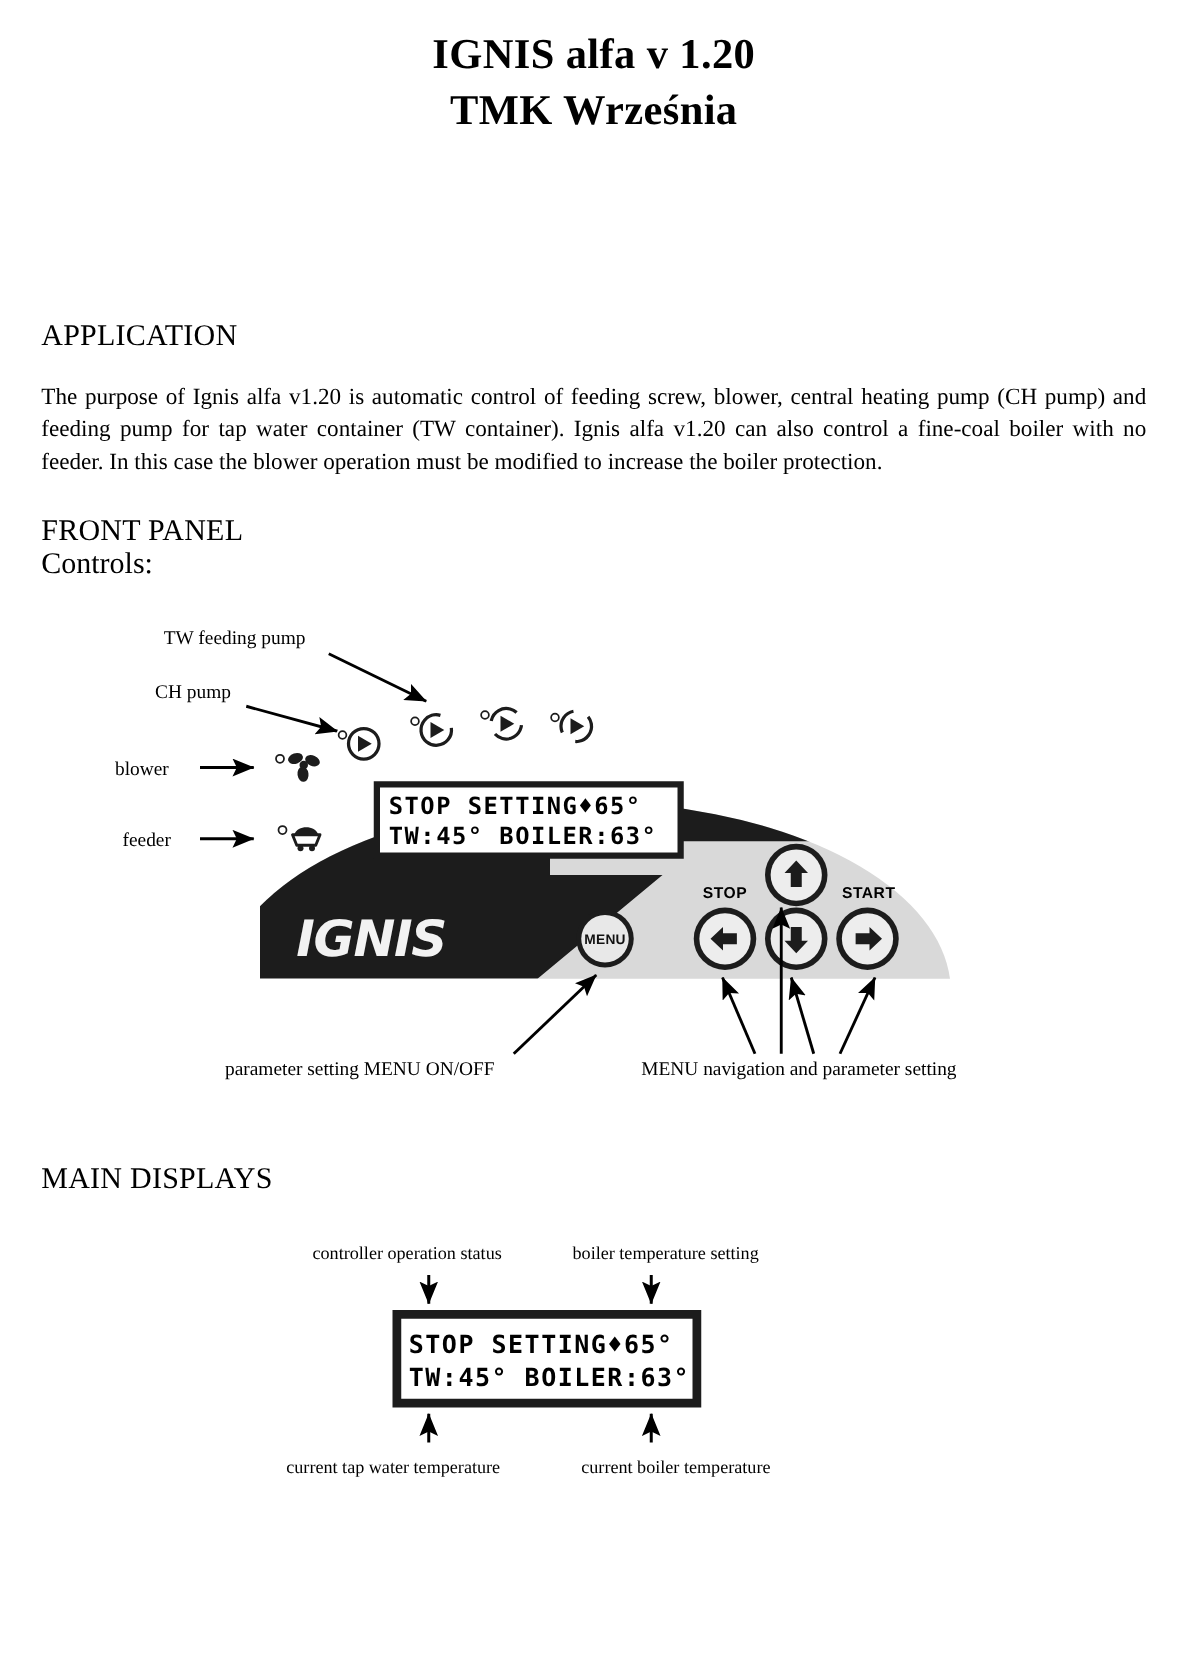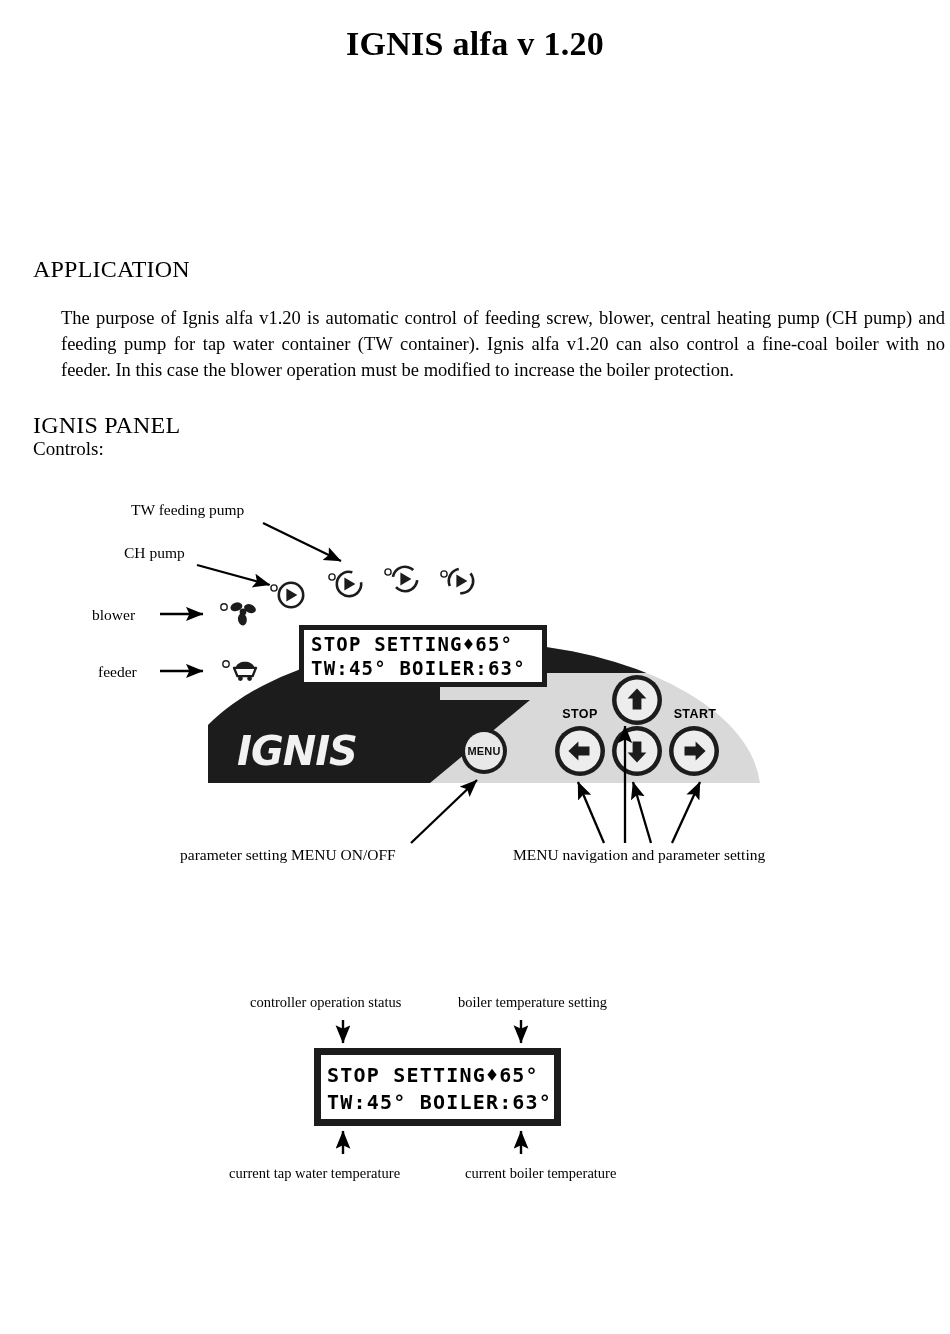--- a/index.html
+++ b/index.html
@@ -57,28 +57,27 @@
   #h-frontpanel  { top: 392px; }
   #h-maindisplay { top: 910px; }
 
   .para {
     position: absolute;
     left: 33px;
     width: 884px;
     font-size: 18.5px;
     line-height: 1.42;
     text-align: justify;
-    margin-left: 28px;
   }
   #p-application { top: 286px; }
 
   .plain-label {
     position: absolute;
     left: 33px;
-    font-size: 19px;
+    font-size: 24px;
   }
   #lbl-controls { top: 438px; }
 
   
   #fig-front-panel {
     position: absolute;
     left: 0;
     top: 485px;
     width: 950px;
     height: 395px;
@@ -134,27 +133,28 @@
     letter-spacing: -1px;
   }
 </style>
 </head>
 <body>
 
 <div class="page">
 
   <div class="doc-title">
     <span class="t-line">IGNIS alfa v 1.20</span>
+    <span class="t-line">TMK Września</span>
   </div>
 
 
   <h2 class="h-section" id="h-application">APPLICATION</h2>
   <p class="para" id="p-application">The purpose of Ignis alfa v1.20 is automatic control of feeding screw, blower, central heating pump (CH pump) and feeding pump for tap water container (TW container). Ignis alfa v1.20 can also control a fine-coal boiler with no feeder. In this case the blower operation must be modified to increase the boiler protection.</p>
 
-  <h2 class="h-section" id="h-frontpanel">IGNIS PANEL</h2>
+  <h2 class="h-section" id="h-frontpanel">FRONT PANEL</h2>
   <div class="plain-label" id="lbl-controls">Controls:</div>
 
   <div id="fig-front-panel">
     <svg width="950" height="395" viewBox="0 0 950 395" xmlns="http://www.w3.org/2000/svg">
       <defs>
 
         <clipPath id="domeClip">
           <path d="M 208,298 L 208,240
                    A 292,152 0 0 1 760,298 Z"></path>
         </clipPath>
@@ -304,20 +304,21 @@
 
         <line x1="651" y1="358" x2="633" y2="297"></line>
 
         <line x1="672" y1="358" x2="700" y2="297"></line>
       </g>
       <text class="fig-text" x="180" y="375">parameter setting MENU  ON/OFF</text>
       <text class="fig-text" x="513" y="375">MENU navigation and parameter setting</text>
     </svg>
   </div>
 
+  <h2 class="h-section" id="h-maindisplay">MAIN DISPLAYS</h2>
 
   <div id="fig-main-display">
     <svg width="950" height="210" viewBox="0 0 950 210" xmlns="http://www.w3.org/2000/svg">
       <defs>
         <marker id="ah2" markerWidth="9" markerHeight="9" refX="7.4" refY="3.1" orient="auto" markerUnits="strokeWidth">
           <path d="M0,0 L7.6,3.1 L0,6.2 L1.5,3.1 z" fill="#000"></path>
         </marker>
       </defs>
 
       <text class="fig-text-sm" x="250" y="27">controller operation status</text>

